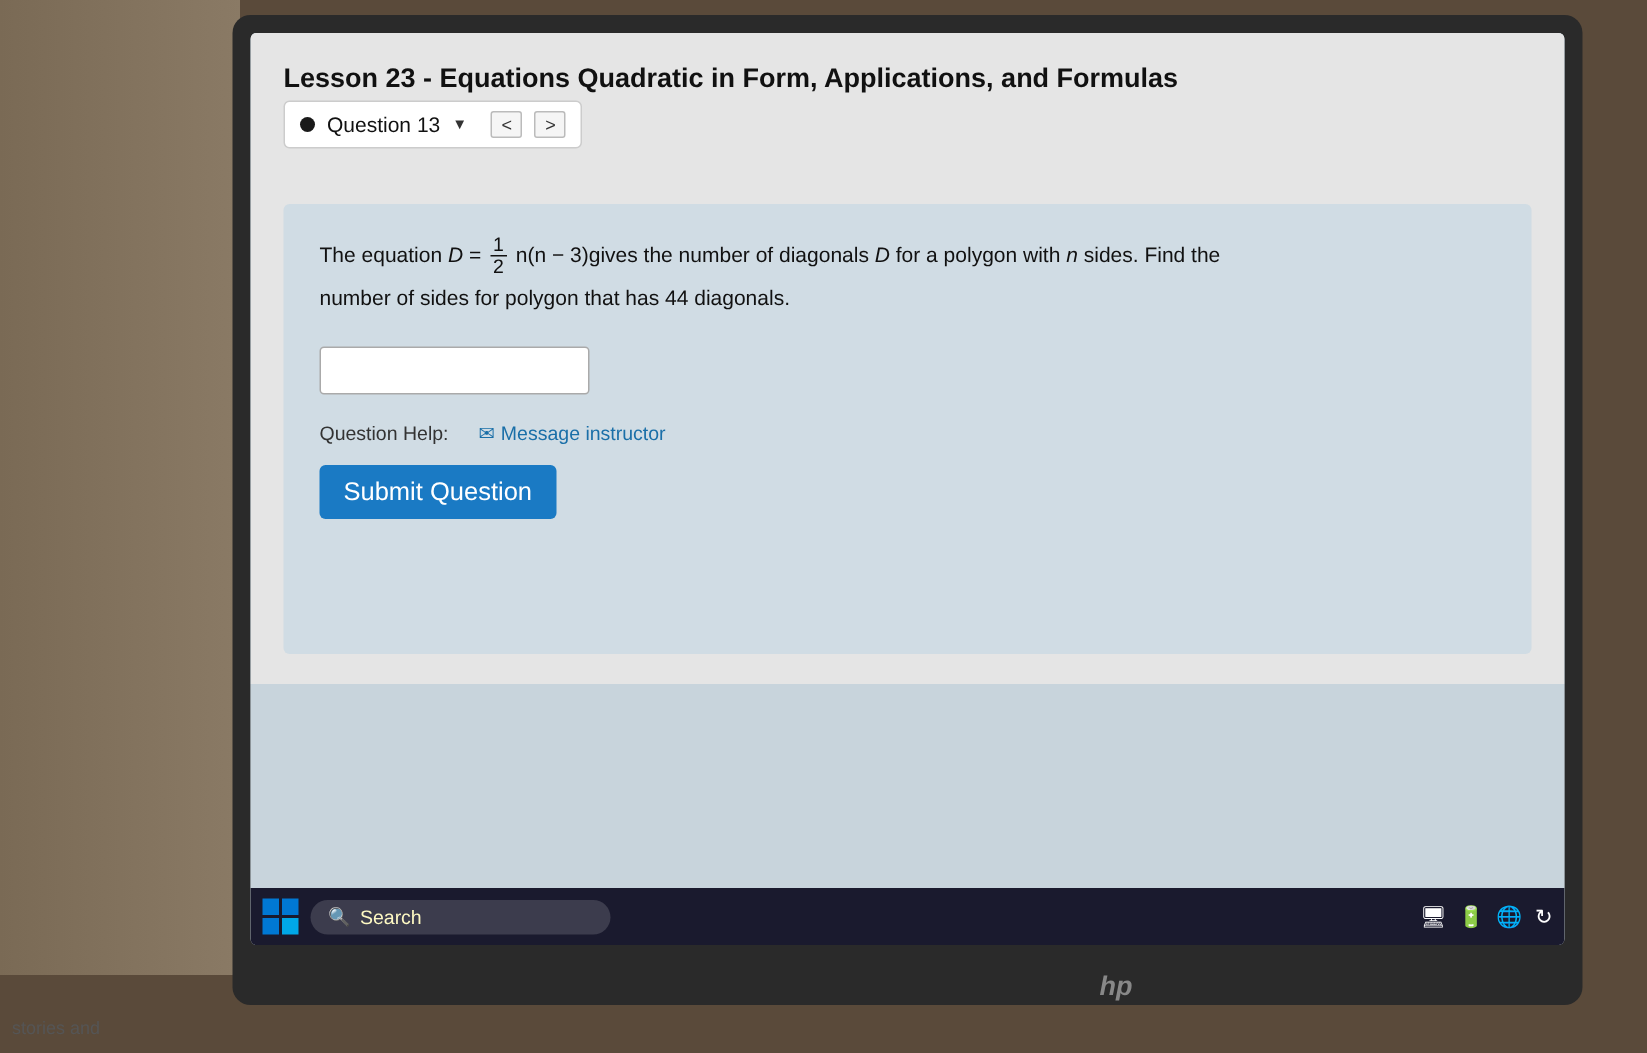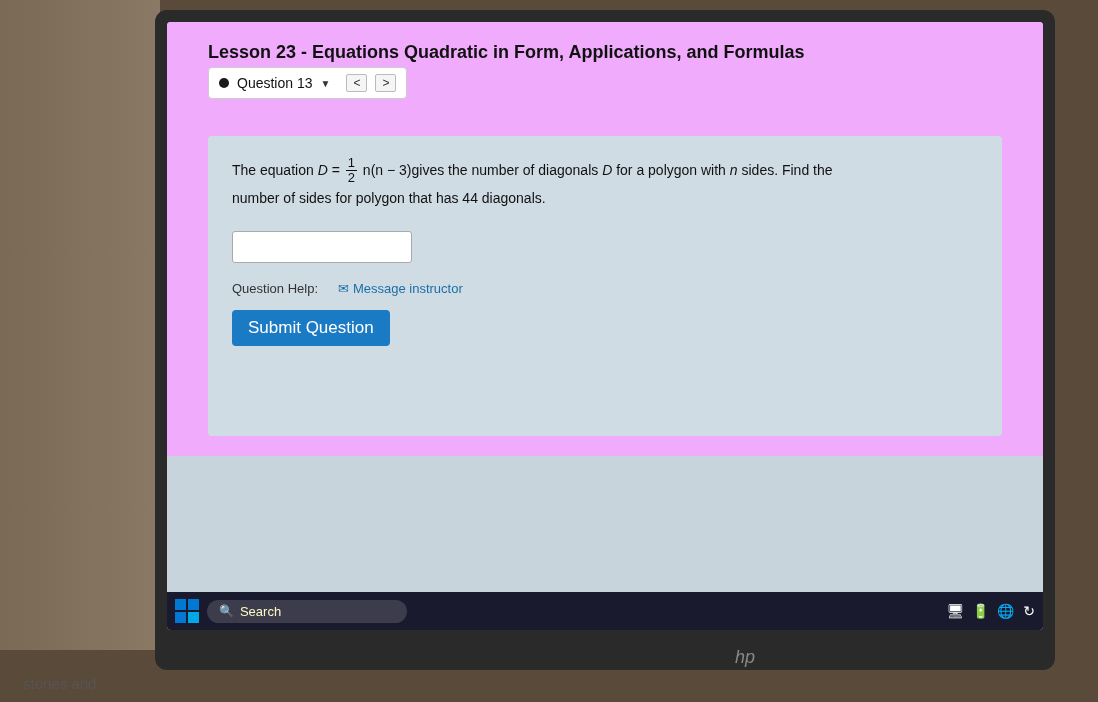--- a/index.html
+++ b/index.html
@@ -37,22 +37,22 @@
       height: 100%;
       background: #c8d4dc;
       border-radius: 4px;
       display: flex;
       flex-direction: column;
       overflow: hidden;
     }
 
     .content-area {
       flex: 1;
-      padding: 20px 41px;
-      background: #f0abfc;
+      padding: 20px 22px;
+      background: #e5e5e5;
     }
 
     .lesson-title {
       font-size: 18px;
       font-weight: bold;
       color: #111;
       margin-bottom: 4px;
     }
 
     .score-line {
@@ -243,29 +243,29 @@
       font-size: 14px;
     }
 
     .hp-logo {
       position: absolute;
       bottom: 2px;
       right: 300px;
       color: #888;
       font-size: 18px;
       font-style: italic;
-      font-weight: normal;
+      font-weight: bold;
     }
 
     .bottom-label {
       position: absolute;
       bottom: 10px;
-      left: 15px;
+      left: 0;
       color: #555;
-      font-size: 15px;
+      font-size: 12px;
       padding-left: 8px;
     }
 
     .screen-inner {
       flex: 1;
       background: #c8d4dc;
       overflow: hidden;
       position: relative;
     }
 

